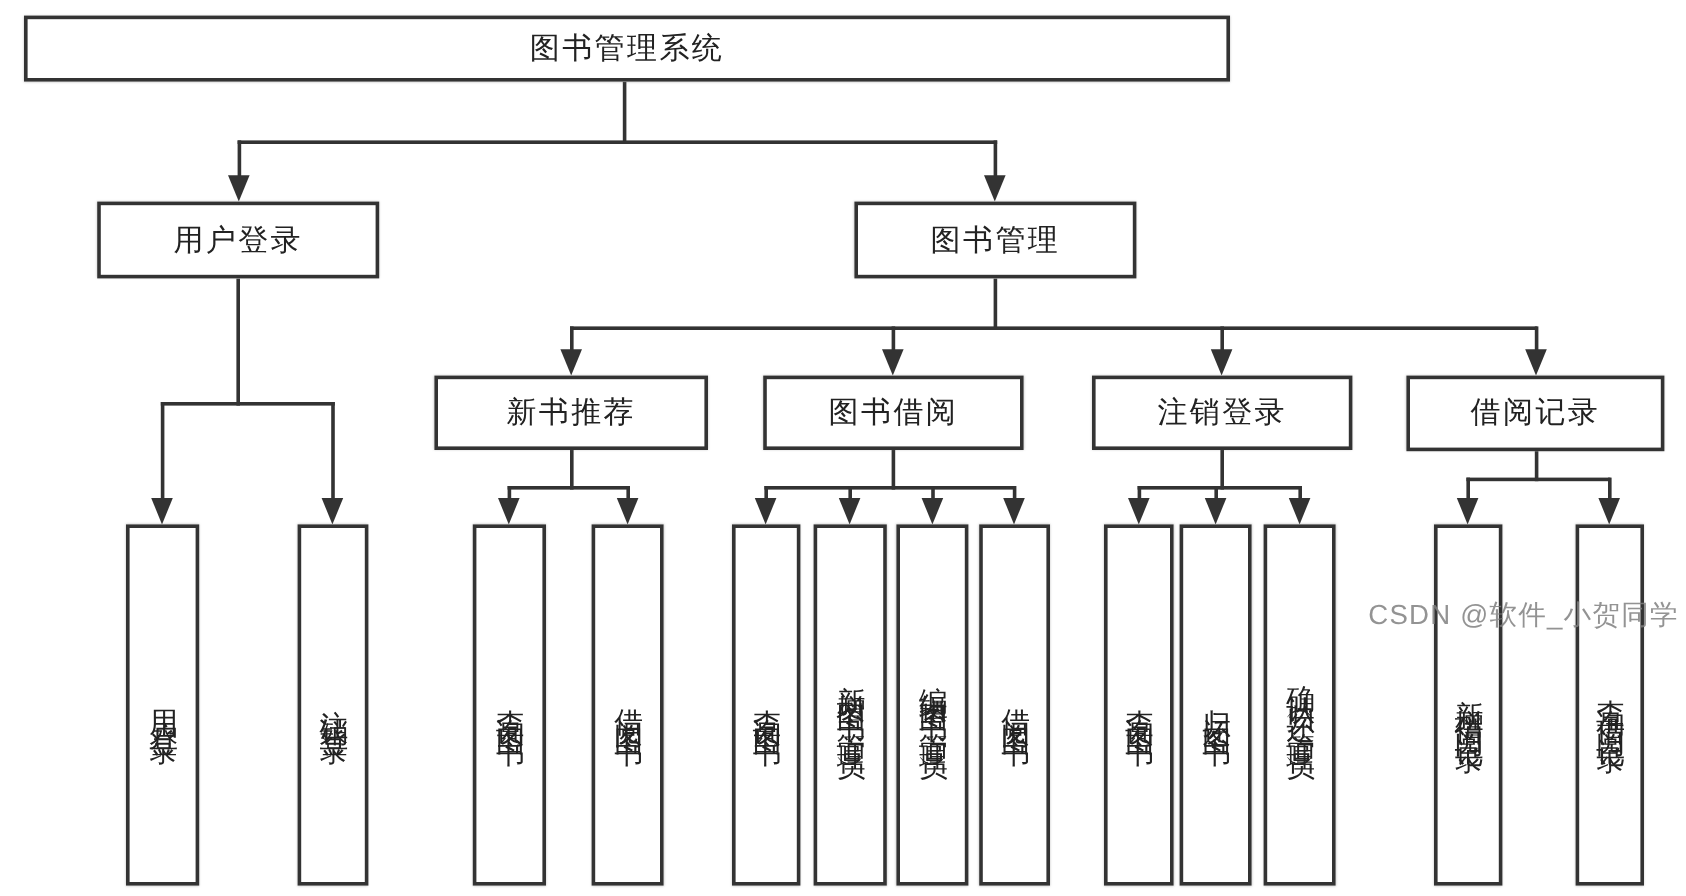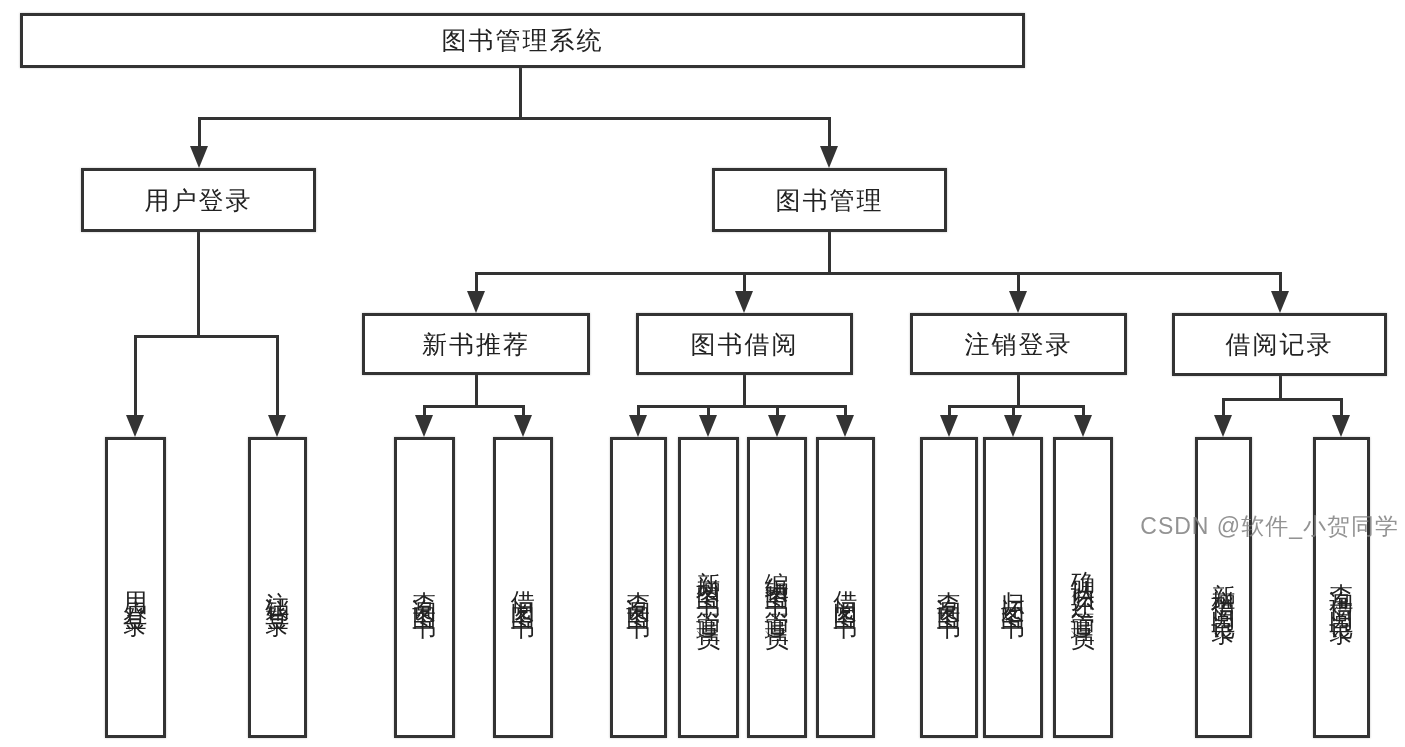--- a/index.html
+++ b/index.html
@@ -30,21 +30,21 @@
   .vl{width:3px;}
 
   
   .arr{
     position:absolute;width:0;height:0;
     border-left:9px solid transparent;border-right:9px solid transparent;
     border-top:22px solid #333333;
   }
 
   .watermark{
-    position:absolute;right:6px;bottom:2px;
+    position:absolute;right:6px;bottom:16px;
     font-size:23px;color:rgba(128,128,128,0.85);
     letter-spacing:1px;white-space:nowrap;z-index:5;
   }
 </style>
 </head>
 <body>
 
 <div class="canvas">
 
   <div class="vl" style="left:519px;top:68px;height:52px"></div>

